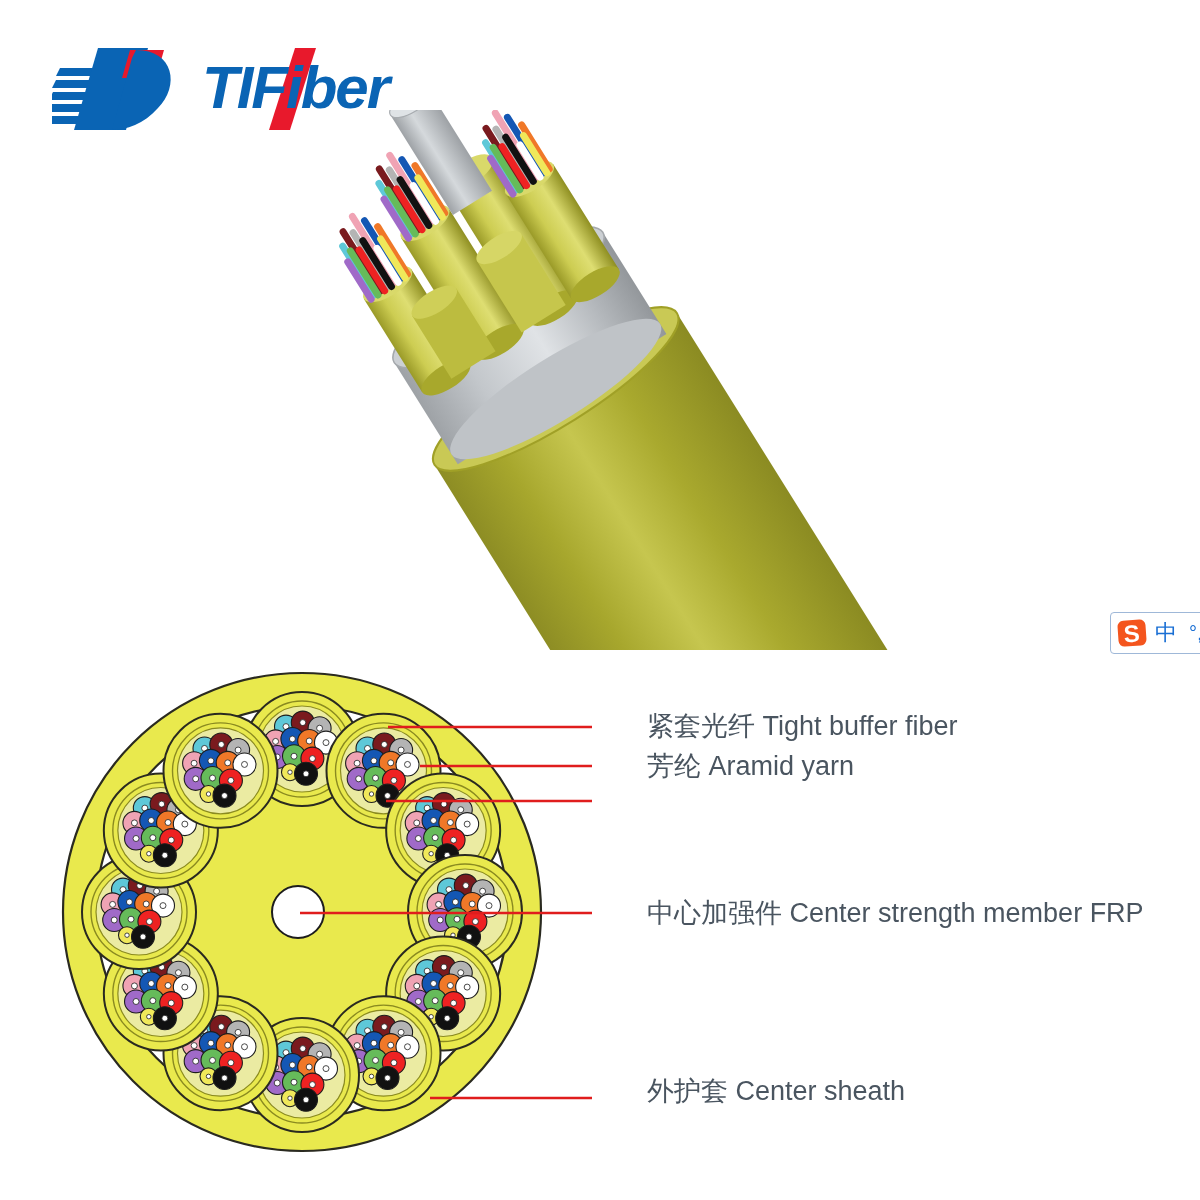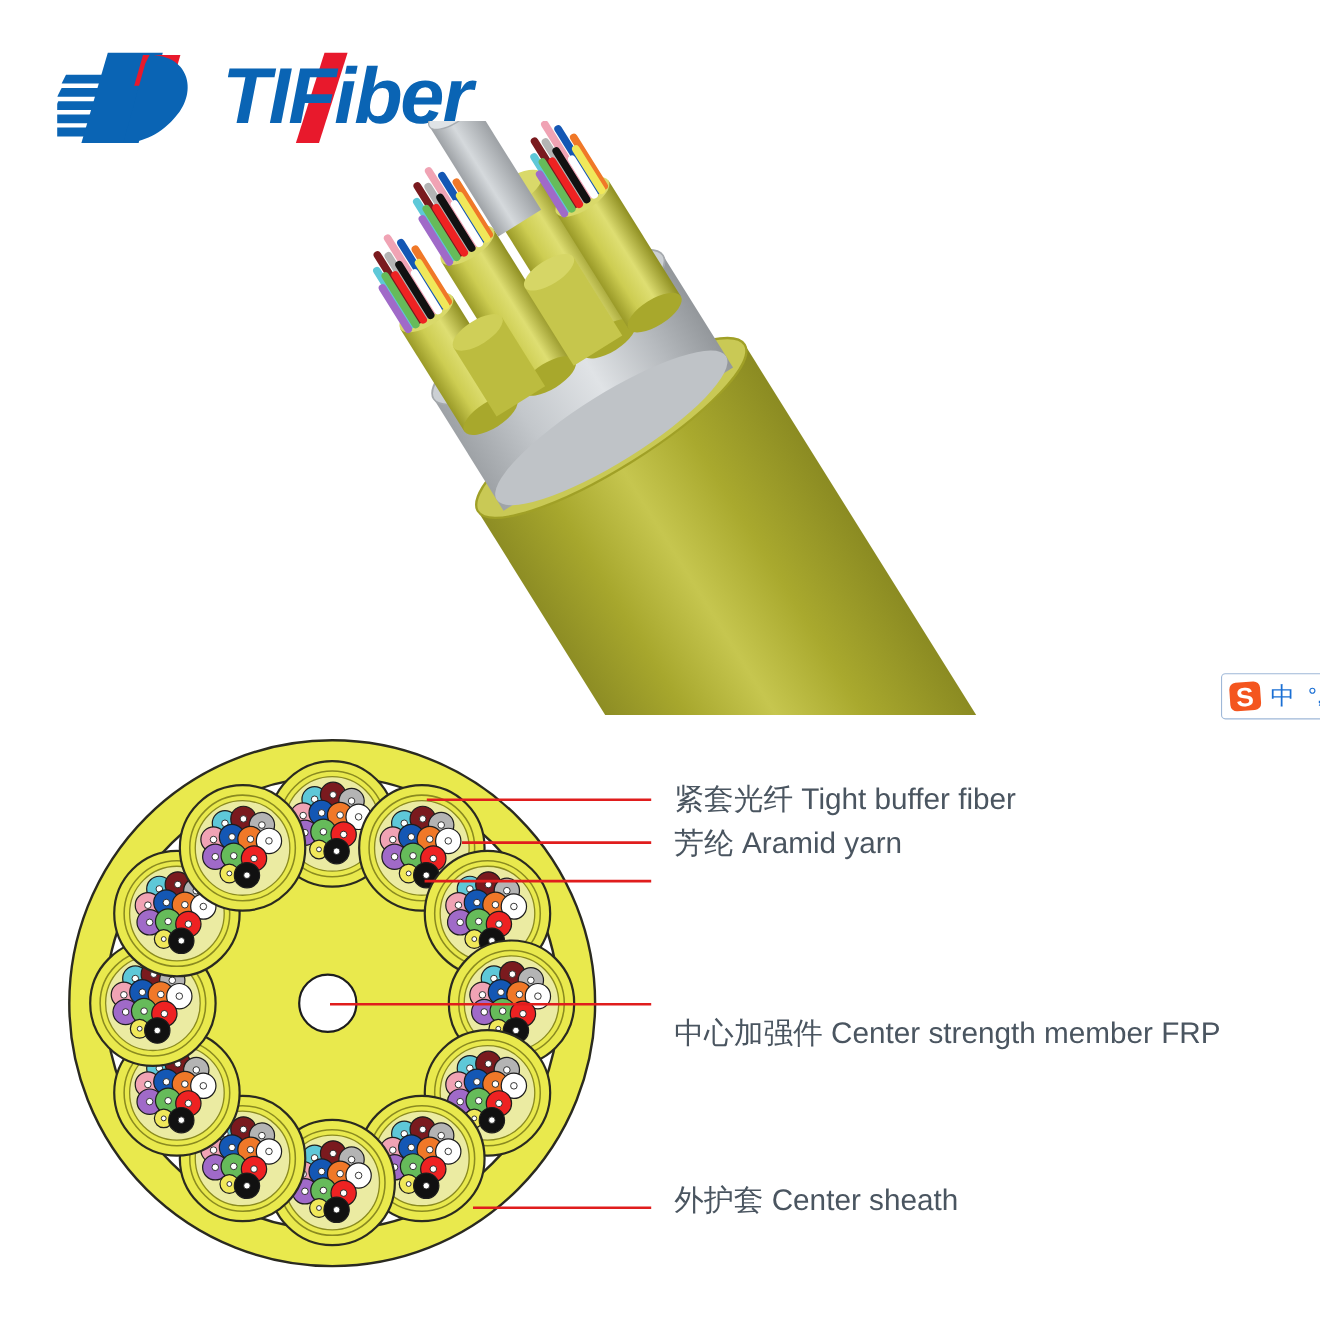--- a/index.html
+++ b/index.html
@@ -18,21 +18,21 @@
 
   
   #logo {
     position: absolute;
     left: 52px; top: 34px;
     width: 470px; height: 108px;
   }
   #logo-wordmark {
     position: absolute;
     left: 150px; top: 6px;
-    font-size: 72px;
+    font-size: 60px;
     font-weight: bold;
     font-style: italic;
     letter-spacing: -2px;
     color: #0a64b4;
     line-height: 96px;
     white-space: nowrap;
   }
 
   
   #cable-render {
@@ -50,31 +50,31 @@
 
   
   #callouts {
     position: absolute;
     left: 0; top: 0;
     width: 1200px; height: 1200px;
     pointer-events: none;
   }
   .callout-label {
     position: absolute;
-    left: 613px;
+    left: 647px;
     font-size: 27px;
     color: #4a5560;
     white-space: nowrap;
     line-height: 38px;
     font-weight: 300;
   }
   #label-0 { top: 707px; }
   #label-1 { top: 747px; }
   #label-2 { top: 783px; }
-  #label-3 { top: 894px; margin-top: 26px; }
+  #label-3 { top: 894px; }
   #label-4 { top: 1072px; }
 
   
   #ime-badge {
     position: absolute;
     left: 1110px; top: 612px;
     height: 42px;
     display: flex;
     align-items: center;
     border: 1px solid #9fb8d8;

